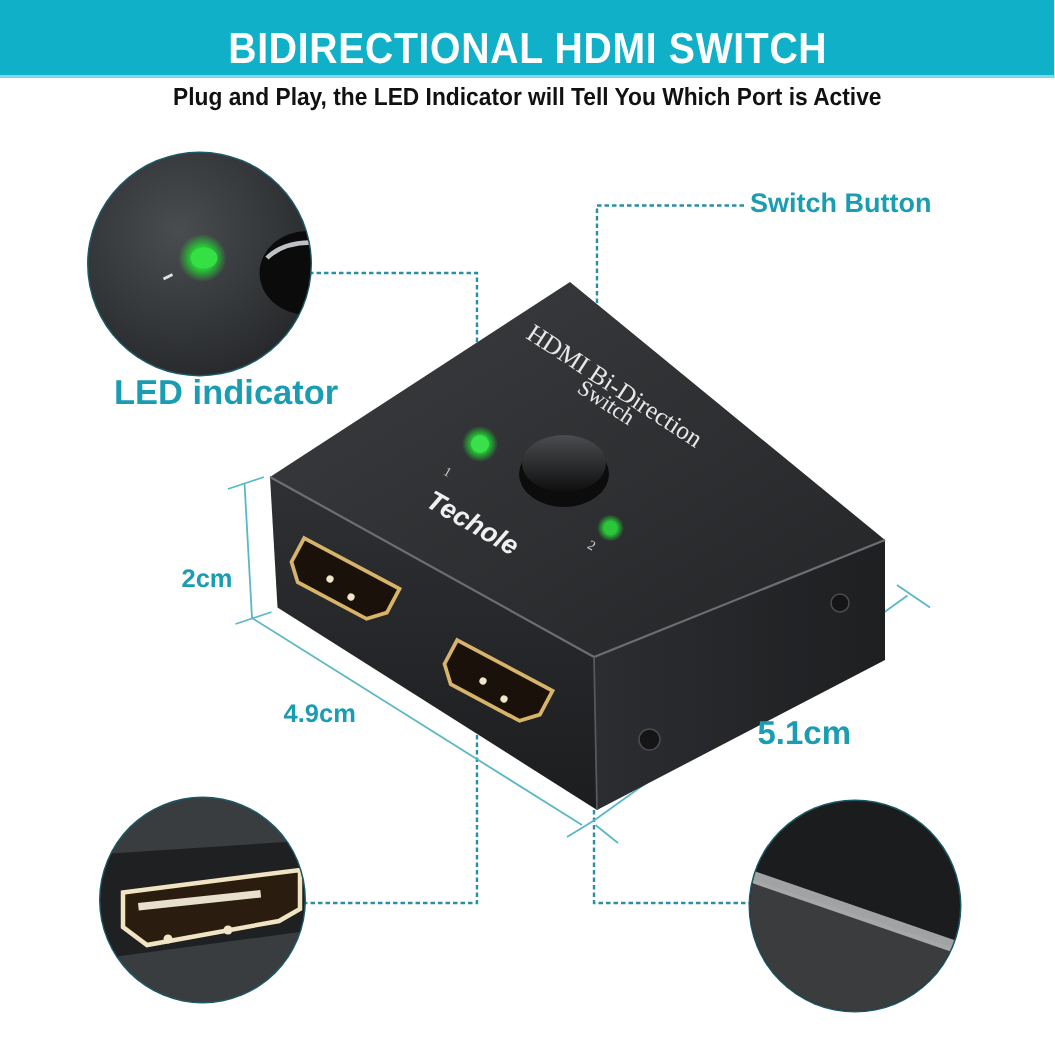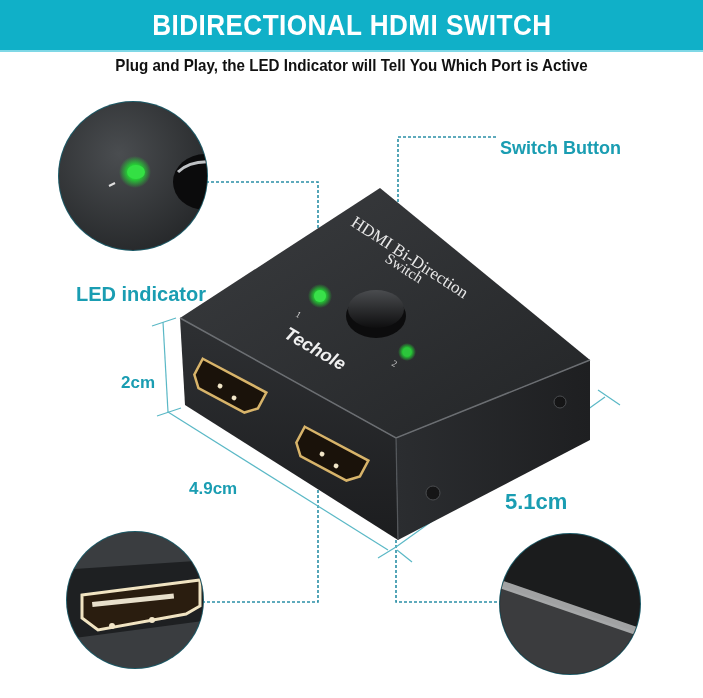--- a/index.html
+++ b/index.html
@@ -1,23 +1,23 @@
 <!DOCTYPE html>
 <html><head>
 <meta charset="utf-8">
 <style>
   html, body { margin: 0; padding: 0; background: #ffffff; }
   body { width: 703px; height: 698px; position: relative; overflow: hidden; font-family: "Liberation Sans", sans-serif; }
-  .banner { position: absolute; left: 0; top: 0; width: 703px; height: 50px; background: #10b0c8; border-bottom: 2px solid #7fd8e6; display: flex; align-items: center; justify-content: center; }
+  .banner { position: absolute; left: 0; top: 0; width: 703px; height: 50px; background: #10b0c8; border-bottom: 2px solid #7fd8e6; display: flex; align-items: flex-end; justify-content: center; }
   .banner-title { color: #ffffff; font-family: "Liberation Sans", sans-serif; font-weight: bold; font-size: 29px; letter-spacing: 0.5px; transform: scaleX(0.9); }
   .subtitle { position: absolute; top: 56px; left: 0; width: 703px; text-align: center; font-weight: bold; font-size: 16.5px; color: #111; transform: scaleX(0.92); }
-  .label { position: absolute; color: #1a9db2; font-weight: bold; font-family: "Liberation Sans", sans-serif; margin-top: 13px; }
-  .lbl-led { left: 76px; top: 270px; font-size: 20px; }
+  .label { position: absolute; color: #1a9db2; font-weight: bold; font-family: "Liberation Sans", sans-serif; }
+  .lbl-led { left: 76px; top: 248px; font-size: 23px; }
   .lbl-switch { left: 500px; top: 125px; font-size: 18px; }
-  .lbl-2cm { left: 121px; top: 360px; font-size: 17px; }
+  .lbl-2cm { left: 121px; top: 376px; font-size: 17px; }
   .lbl-49 { left: 189px; top: 466px; font-size: 17px; }
   .lbl-51 { left: 505px; top: 476px; font-size: 22px; }
   svg.art { position: absolute; left: 0; top: 0; }
 </style>
 </head>
 <body>
 
 <div class="banner">
   <span class="banner-title">BIDIRECTIONAL HDMI SWITCH</span>
 </div>

